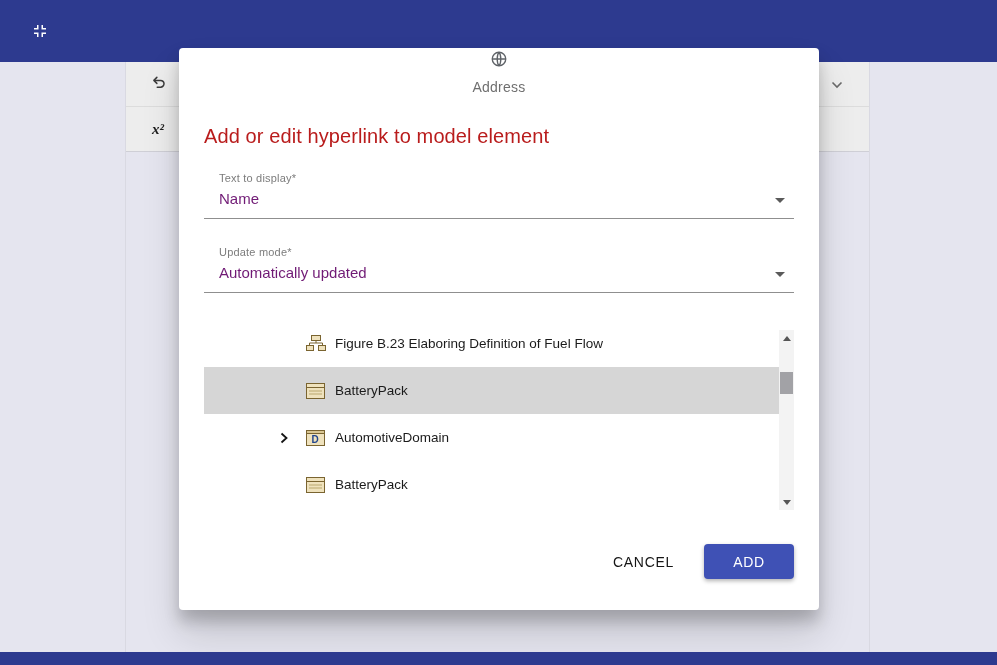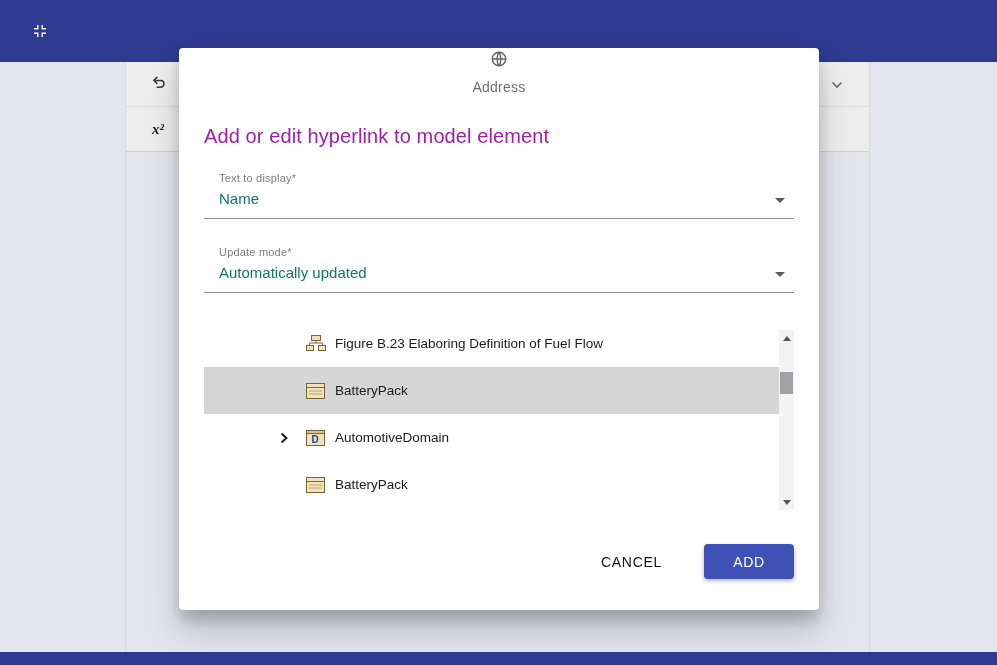--- a/index.html
+++ b/index.html
@@ -72,31 +72,31 @@
     flex-direction: column;
   }
   .tab-address { width: 152px; }
   .tab-model { width: 222px; }
   .tab-doc { width: 228px; }
   .tab.active { color: #3949ab; border-bottom-color: #3949ab; }
   .tab .ticn { display: flex; align-items: center; }
 
   .dlg-title {
     margin: 27px 25px 14px;
-    font-size: 20px; font-weight: 400; color: #a21caf; letter-spacing: .1px;
+    font-size: 20px; font-weight: 400; color: #b91c1c; letter-spacing: .1px;
   }
 
   .field {
     position: relative; margin: 24px 25px 4px;
     border-bottom: 1px solid #8f8f8f;
     padding: 0 34px 11px 15px; cursor: pointer;
   }
   .field + .field { margin-top: 27px; }
   .flabel { font-size: 11px; color: #7c7c7c; letter-spacing: .2px; }
-  .fvalue { font-size: 15px; color: #0f766e; margin-top: 6px; }
+  .fvalue { font-size: 15px; color: #701a75; margin-top: 6px; }
   .farrow { position: absolute; right: 9px; bottom: 15px; display: flex; }
 
   
   .tree { position: relative; margin: 27px 25px 0; height: 190px; }
   .tree-rows { width: 575px; }
   .titem {
     height: 47px; width: 575px;
     display: flex; align-items: center;
     padding-left: 76px; cursor: pointer;
   }
@@ -130,21 +130,20 @@
     background: none; border: none; cursor: pointer;
     font-family: "Liberation Sans", sans-serif;
     font-size: 14px; font-weight: 500; letter-spacing: .7px; color: #151515;
   }
   .add-btn {
     width: 90px; height: 35px; border: none; border-radius: 4px; cursor: pointer;
     background: #3f51b5; color: #ffffff;
     font-family: "Liberation Sans", sans-serif;
     font-size: 14px; font-weight: 500; letter-spacing: .7px;
     box-shadow: 0 2px 4px rgba(0,0,0,.3);
-    margin-left: 12px;
   }
 </style>
 </head>
 <body>
 
 <div class="appbar">
   <button class="compress-btn">
     <span>
       <svg width="18" height="18" viewBox="0 0 24 24" fill="#ffffff">
         <path d="M10 4v6H4V8h4V4h2zm4 0v6h6V8h-4V4h-2zM10 20v-6H4v2h4v4h2zm4 0v-6h6v2h-4v4h-2z"></path>

